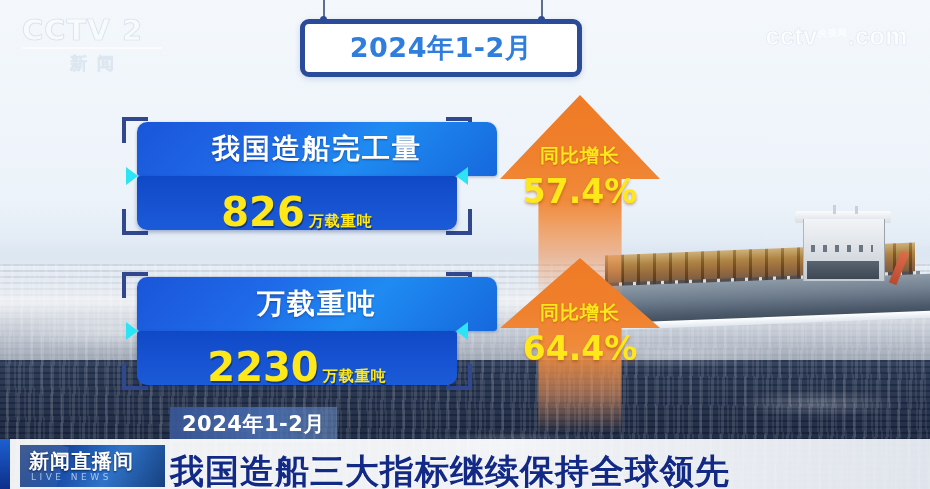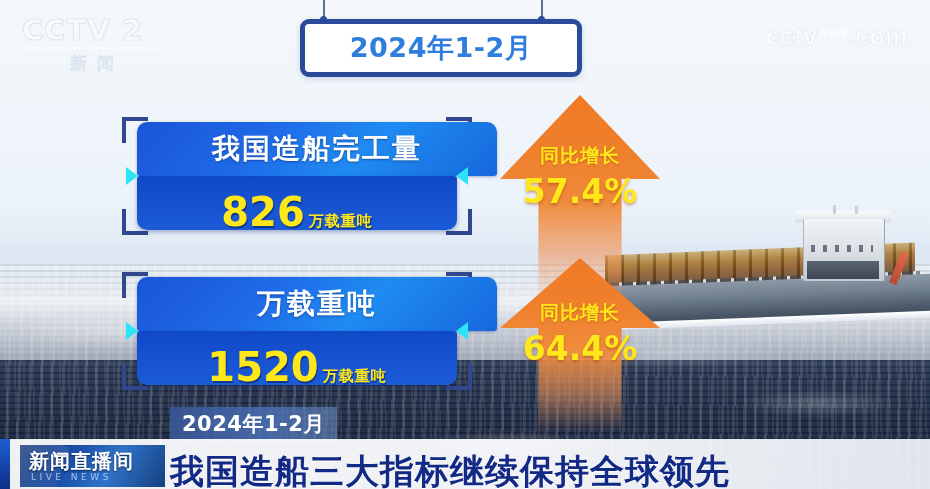--- a/index.html
+++ b/index.html
@@ -329,21 +329,21 @@
     <div class="brk tl"></div>
     <div class="brk tr"></div>
     <div class="brk bl"></div>
     <div class="brk br"></div>
   </div>
   <div class="card card2">
     <div class="card-top">
       <span>万载重吨</span>
     </div>
     <div class="card-bot">
-      <span class="bignum">1520</span>
+      <span class="bignum">2230</span>
       <span class="unit">万载重吨</span>
     </div>
     <div class="cy right" style="left:-11px;top:45px;"></div>
     <div class="cy left" style="right:-11px;top:45px;"></div>
   </div>
 
   <div class="arrow arrow1">
     <div class="arrow-shape"></div>
     <div class="arrow-txt" style="top:48px;"><span class="arrow-label">同比增长</span></div>
     <div class="arrow-txt" style="top:80px;">

